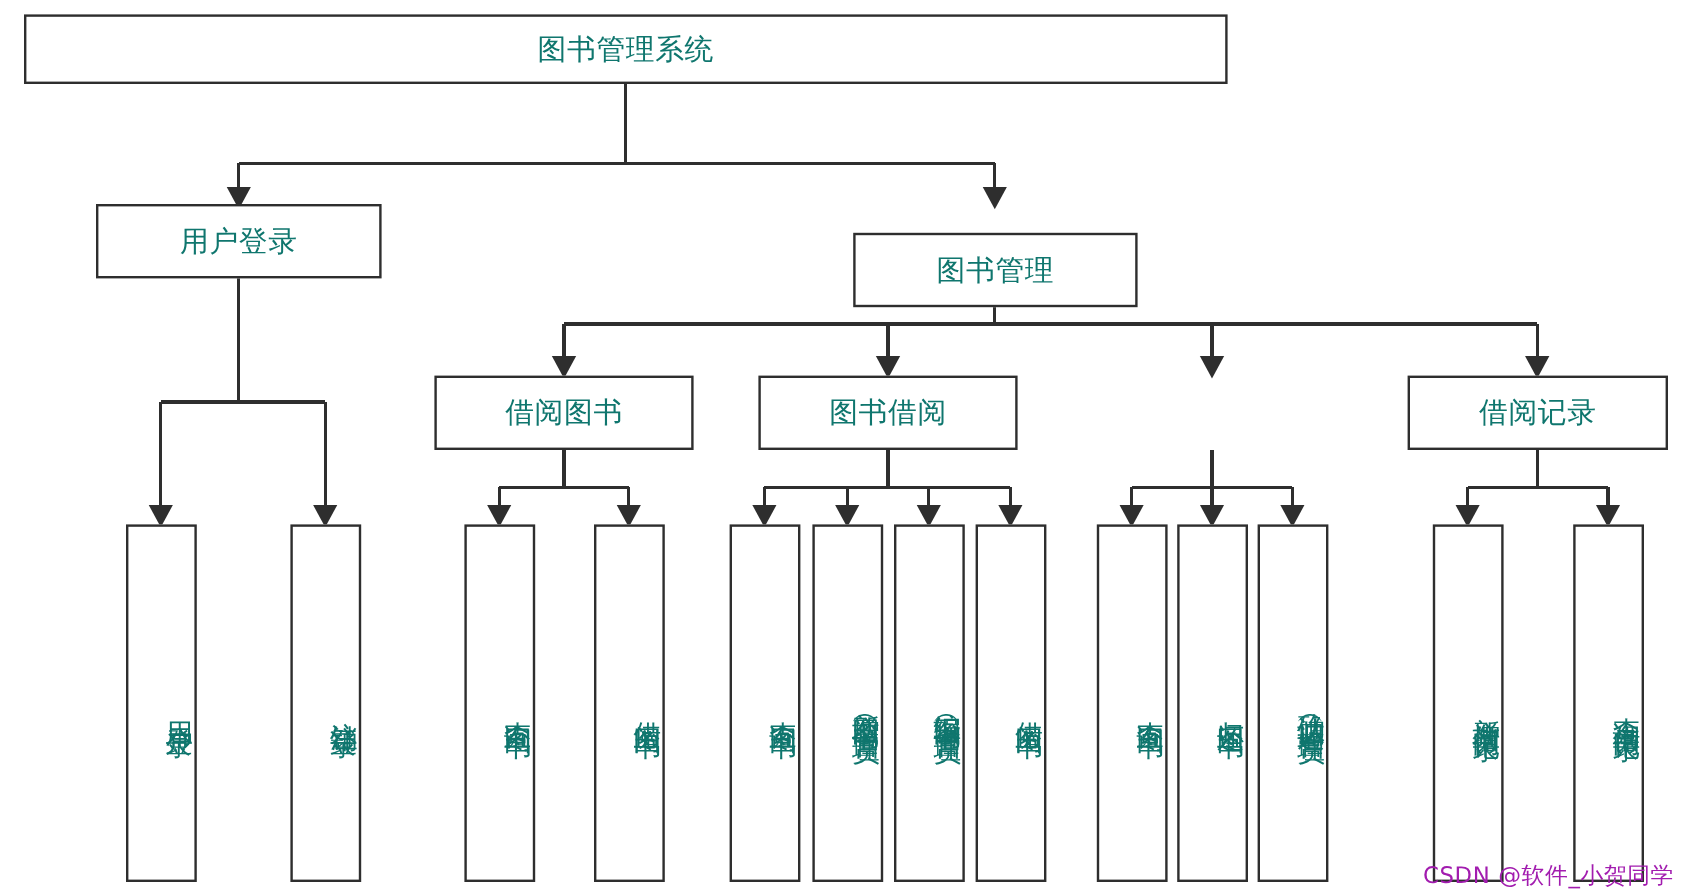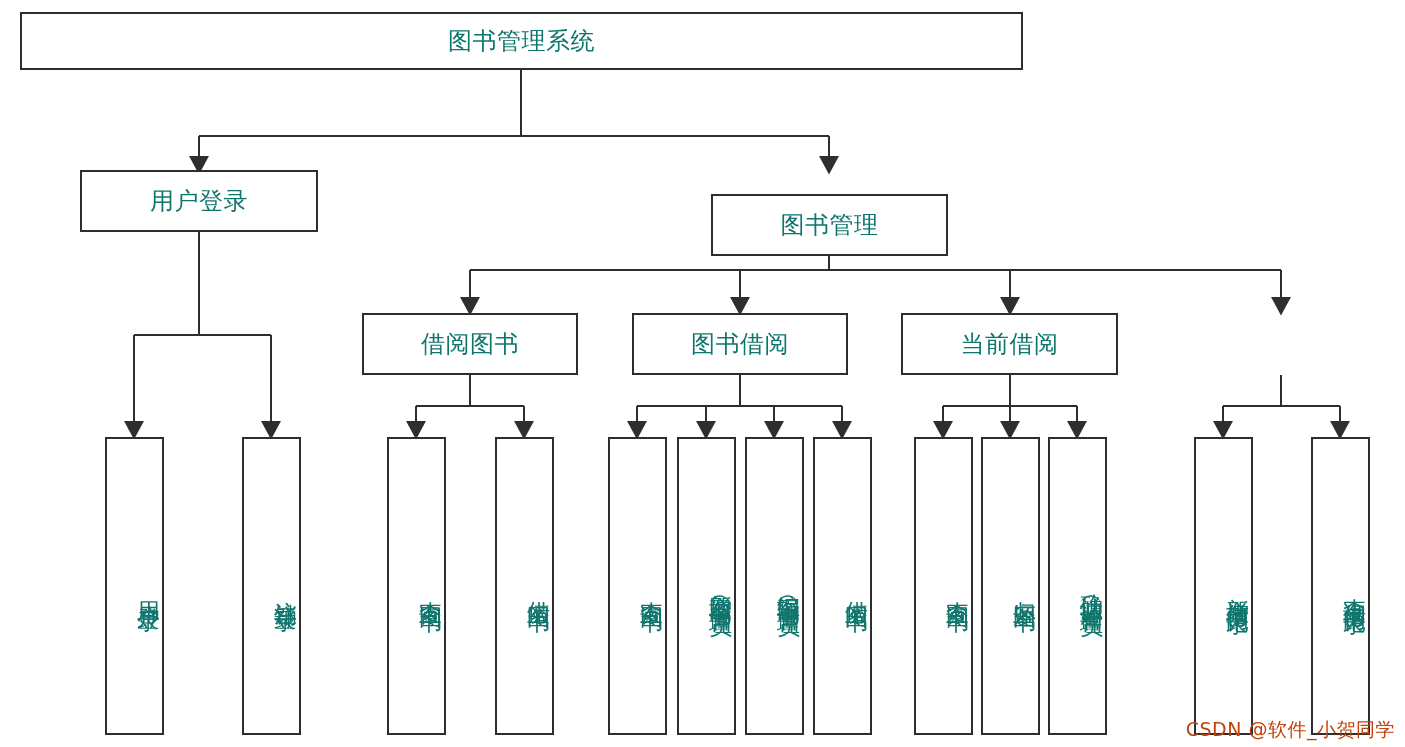--- a/index.html
+++ b/index.html
@@ -58,21 +58,21 @@
   }
   .node.vert .label {
     writing-mode: vertical-rl;
     text-orientation: upright;
   }
   #watermark {
     position: absolute;
     right: 10px;
     bottom: 4px;
     font-size: 19px;
-    color: #c2410c;
+    color: #a21caf;
     letter-spacing: 0.5px;
     white-space: nowrap;
   }
 </style>
 </head>
 <body>
 
 <div id="canvas">
 
   <svg id="wires" viewBox="0 0 1405 747" xmlns="http://www.w3.org/2000/svg">
@@ -138,22 +138,22 @@
   <div class="node horiz" style="left:711px; top:170px; width:237px; height:62px;margin-top:24px;">
     <span class="label">图书管理</span>
   </div>
 
   <div class="node horiz" style="left:362px; top:313px; width:216px; height:62px;">
     <span class="label">借阅图书</span>
   </div>
   <div class="node horiz" style="left:632px; top:313px; width:216px; height:62px;">
     <span class="label">图书借阅</span>
   </div>
-  <div class="node horiz" style="left:901px; top:313px; width:217px; height:62px;">
-    <span class="label">当前借阅</span>
+  <div class="node horiz" style="left:1173px; top:313px; width:217px; height:62px;">
+    <span class="label">借阅记录</span>
   </div>
 
   <div class="node vert" style="left:105px; top:437px; width:59px; height:298px;">
     <span class="label">用户登录</span>
   </div>
   <div class="node vert" style="left:242px; top:437px; width:59px; height:298px;">
     <span class="label">注销登录</span>
   </div>
 
   <div class="node vert" style="left:387px; top:437px; width:59px; height:298px;">

